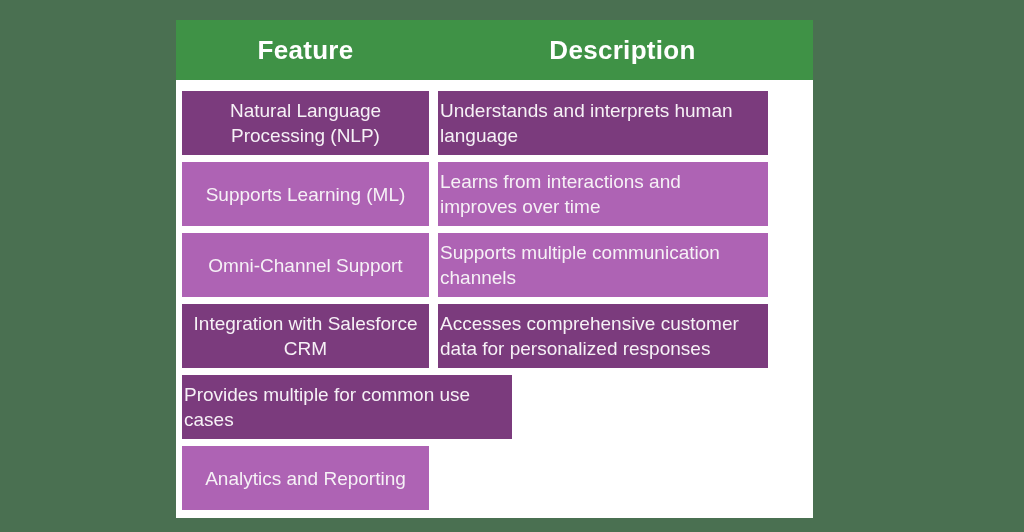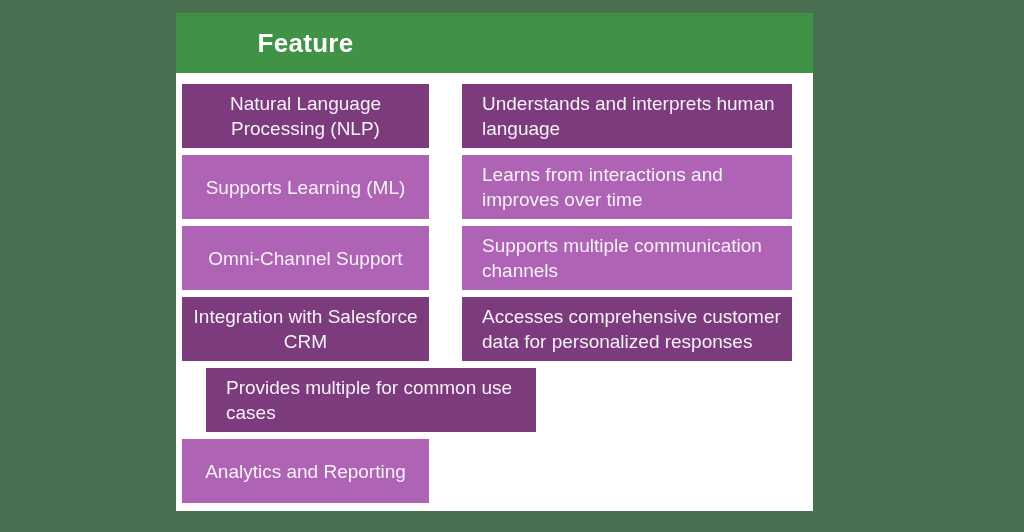--- a/index.html
+++ b/index.html
@@ -14,21 +14,21 @@
   }
   .stage {
     position: relative;
     width: 1024px;
     height: 532px;
     background: var(--page_background, #4a7051);
   }
   .feature-table {
     position: absolute;
     left: 176px;
-    top: 13px;
+    top: 20px;
     width: 637px;
   }
   .thead {
     height: 60px;
     background: var(--header_green, #3f9246);
     display: flex;
     align-items: center;
     padding: 0 6px;
     box-sizing: content-box;
   }
@@ -65,34 +65,34 @@
   .cell.feature {
     width: 247px;
     justify-content: center;
     text-align: center;
     padding: 12px 8px;
   }
   .cell.desc {
     width: 330px;
     justify-content: flex-start;
     text-align: left;
-    padding: 0 8px 0 20px;
-    margin-left: 24px;
+    padding: 0 8px 0 2px;
   }
   .row-dark .cell { background: var(--row_dark_purple, #7b3b7d); }
   .row-light .cell { background: var(--row_light_purple, #ae63b4); }
 </style>
 </head>
 <body>
 
 <div class="stage">
   <div class="feature-table">
     <div class="thead">
       <div class="th th-feature">Feature</div>
       <div class="th-gap"></div>
+      <div class="th th-description">Description</div>
     </div>
     <div class="tbody">
   <div class="row row-dark">
     <div class="cell feature">Natural Language Processing (NLP)</div>
     <div class="cell desc">Understands and interprets human language</div>
   </div>
 
   <div class="row row-light">
     <div class="cell feature">Supports Learning (ML)</div>
     <div class="cell desc">Learns from interactions and improves over time</div>

